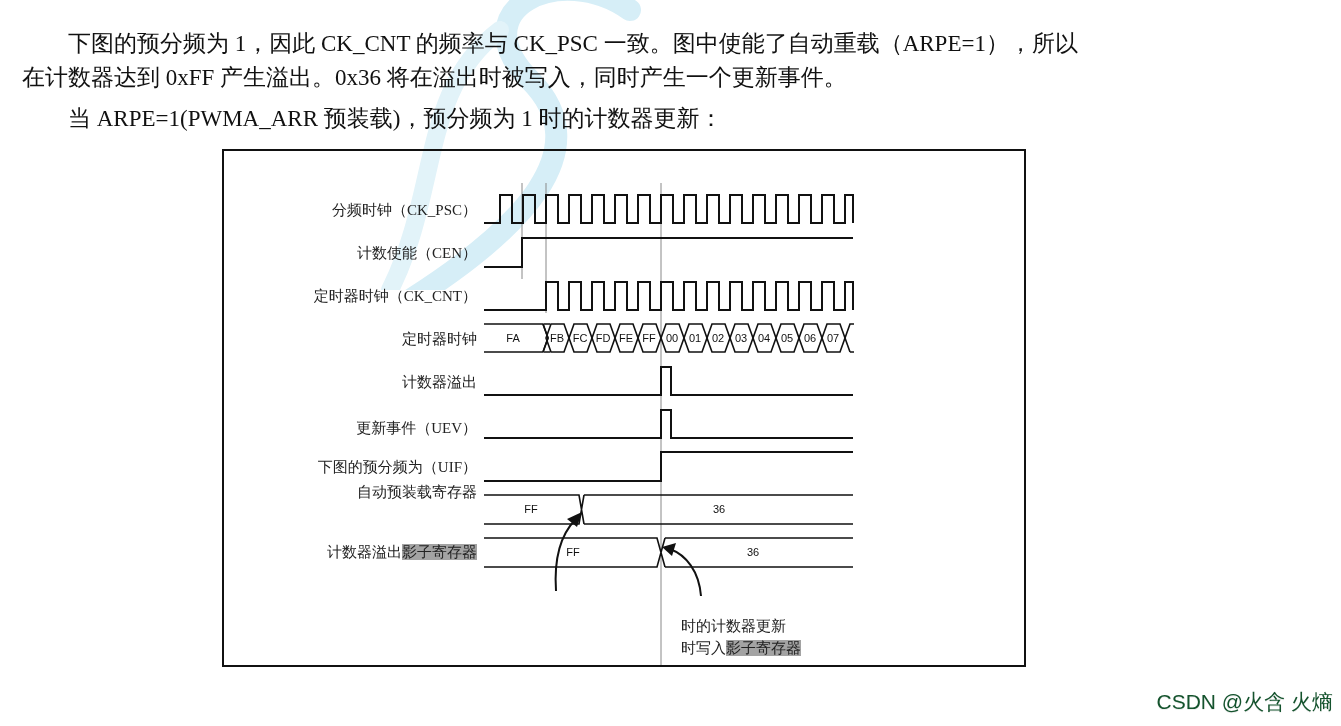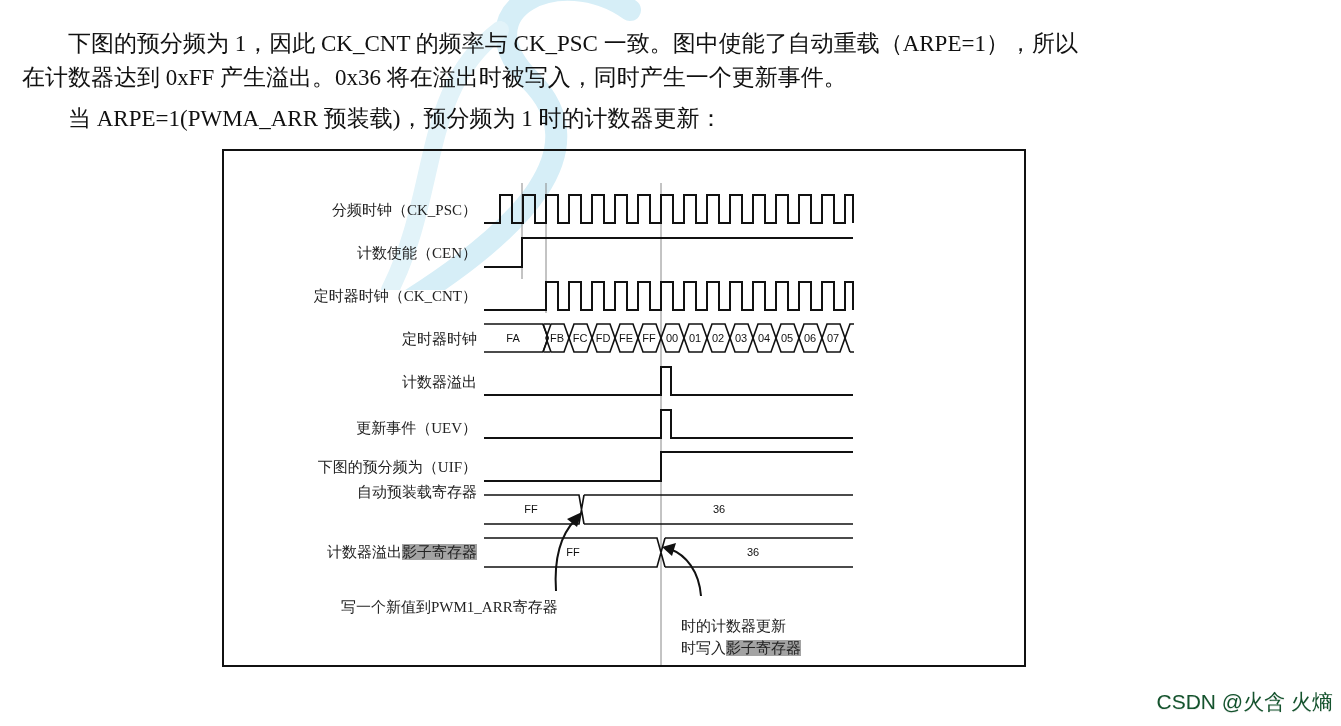--- a/index.html
+++ b/index.html
@@ -127,18 +127,17 @@
     <g fill="none" stroke="#111" stroke-width="2">
       <path d="M332 440 C 330 410, 335 385, 352 368"></path>
       <path d="M477 445 C 475 420, 462 404, 446 398"></path>
     </g>
     <g fill="#111">
       <polygon points="358,361 343,368 353,376"></polygon>
       <polygon points="438,396 452,392 448,405"></polygon>
     </g>
   </svg>
 
-  <div class="ann" style="left:117px;top:447px">写一个新值到PWM1_ARR寄存器</div>
   <div class="ann" style="left:457px;top:466px">时的计数器更新</div>
   <div class="ann" style="left:457px;top:488px"><span>时写入</span><span class="hl">影子寄存器</span></div>
 </div>
 
 <div class="csdn">CSDN @火含 火熵</div>
 
 </body></html>

